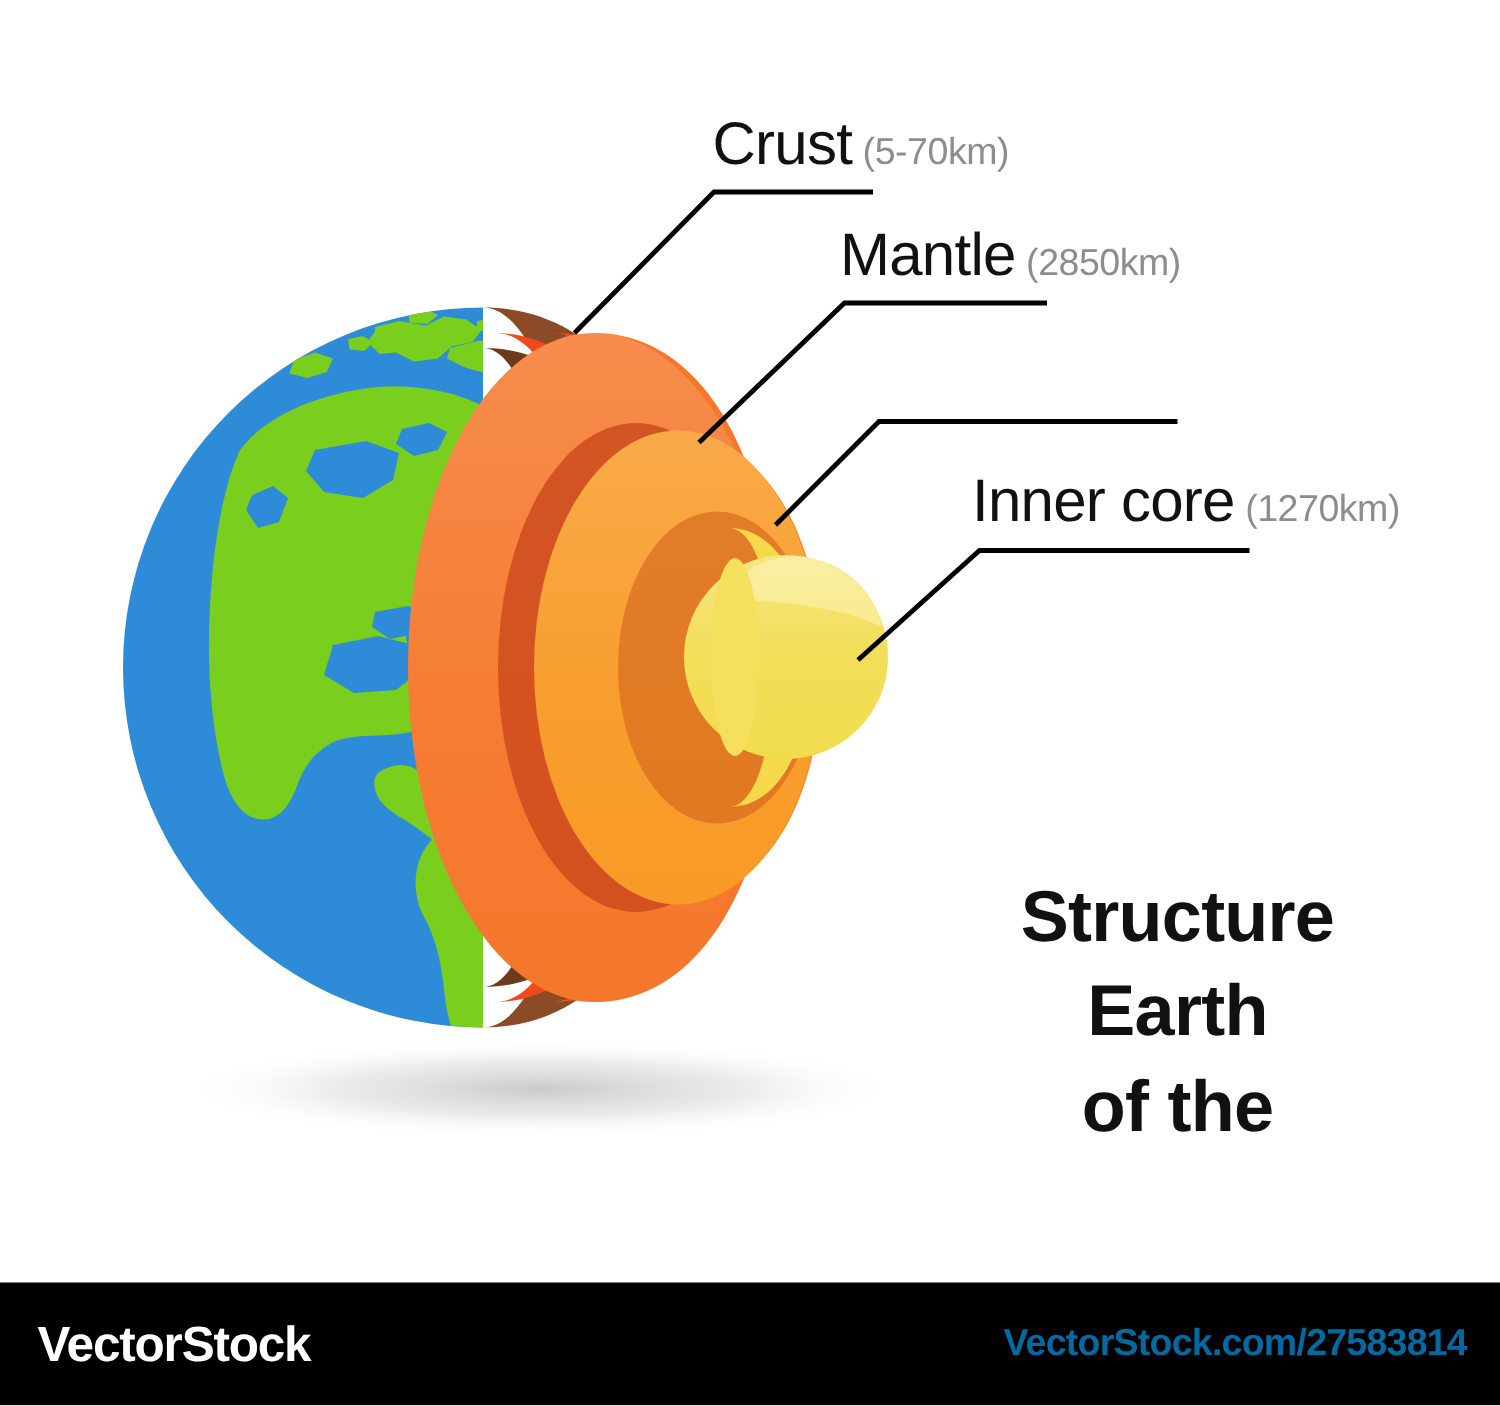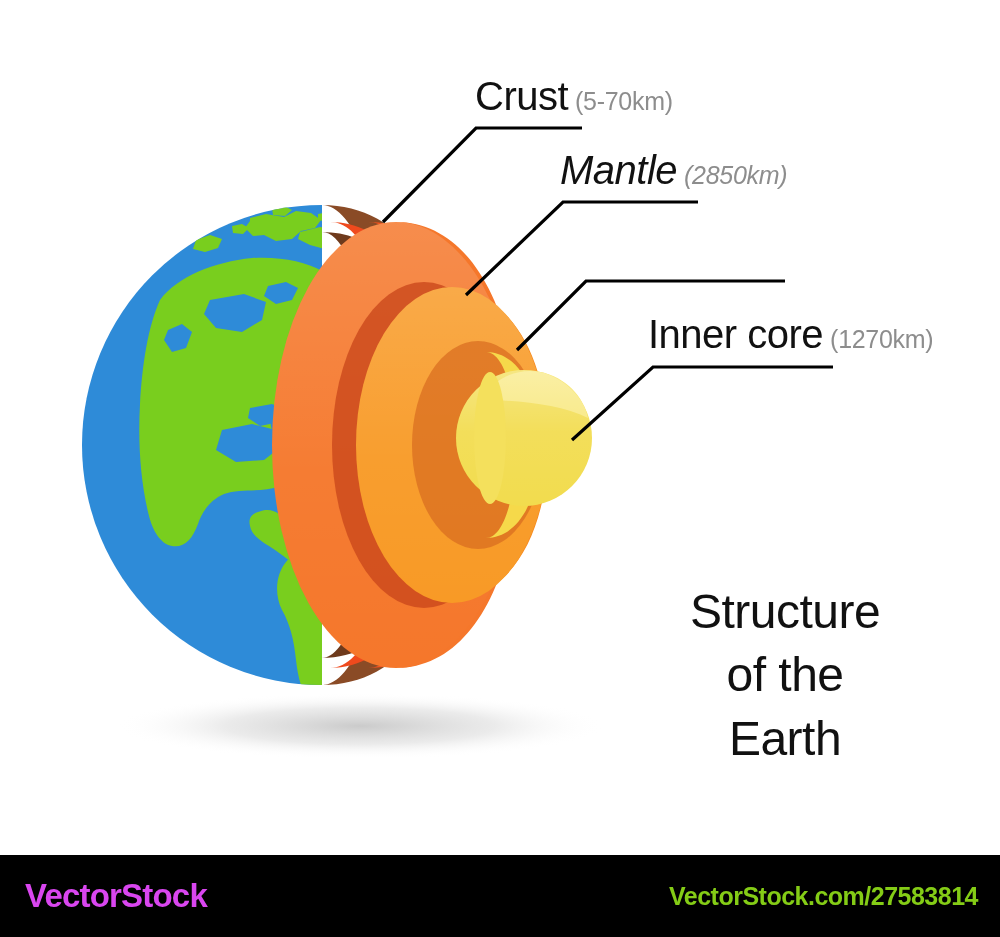--- a/index.html
+++ b/index.html
@@ -40,64 +40,64 @@
     font-size: 40px;
     color: #111111;
   }
   .label .depth {
     font-size: 25px;
     color: #8d8d8d;
     letter-spacing: -0.3px;
     margin-left: 7px;
   }
   #label-crust      { left: 475px; top: 74px; }
-  #label-mantle     { left: 560px; top: 148px; font-style: italic; }
+  #label-mantle     { left: 560px; top: 148px; }
   #label-outer-core { left: 583px; top: 232px; }
   #label-inner-core { left: 648px; top: 312px; }
 
   
   #title {
     position: absolute;
     left: 640px;
     top: 580px;
     width: 290px;
     text-align: center;
     font-size: 48px;
     line-height: 1.32;
-    font-weight: normal;
+    font-weight: bold;
     color: #111111;
     letter-spacing: -0.5px;
   }
   #title .tline { display: block; }
 
   
   #footer {
     position: absolute;
     left: 0;
     top: 855px;
     width: 1000px;
     height: 82px;
     background: #000000;
   }
   #footer-brand {
     position: absolute;
     left: 25px;
     top: 50%;
     transform: translateY(-50%);
-    color: #d946ef;
+    color: #ffffff;
     font-size: 33px;
     font-weight: bold;
     letter-spacing: -0.8px;
   }
   #footer-url {
     position: absolute;
     right: 22px;
     top: 50%;
     transform: translateY(-50%);
-    color: #84cc16;
+    color: #0369a1;
     font-size: 25px;
     font-weight: bold;
     letter-spacing: -0.5px;
   }
 </style>
 </head>
 <body>
 
 <div id="stage">
 
@@ -286,22 +286,22 @@
     <span class="name">Mantle</span><span class="depth">(2850km)</span>
   </div>
 
 
   <div class="label" id="label-inner-core">
     <span class="name">Inner core</span><span class="depth">(1270km)</span>
   </div>
 
   <div id="title">
     <span class="tline">Structure</span>
+    <span class="tline">Earth</span>
     <span class="tline">of the</span>
-    <span class="tline">Earth</span>
   </div>
 
   <div id="footer">
     <div id="footer-brand">VectorStock</div>
     <div id="footer-url">VectorStock.com/27583814</div>
   </div>
 
 </div>
 
 </body></html>

